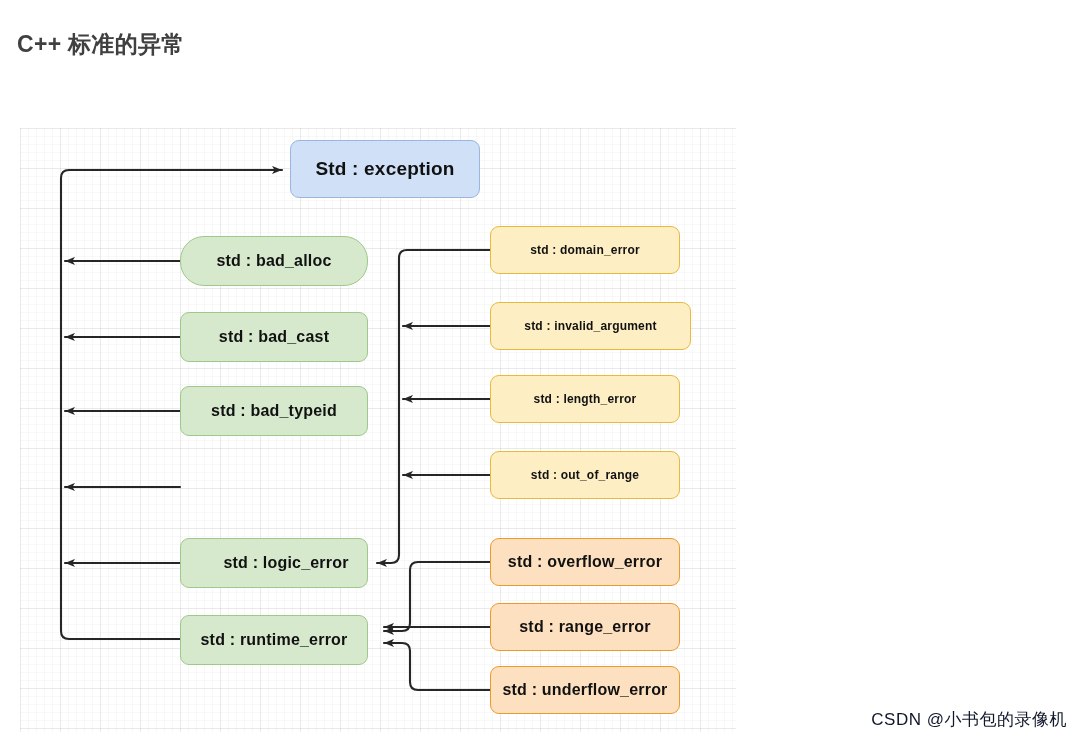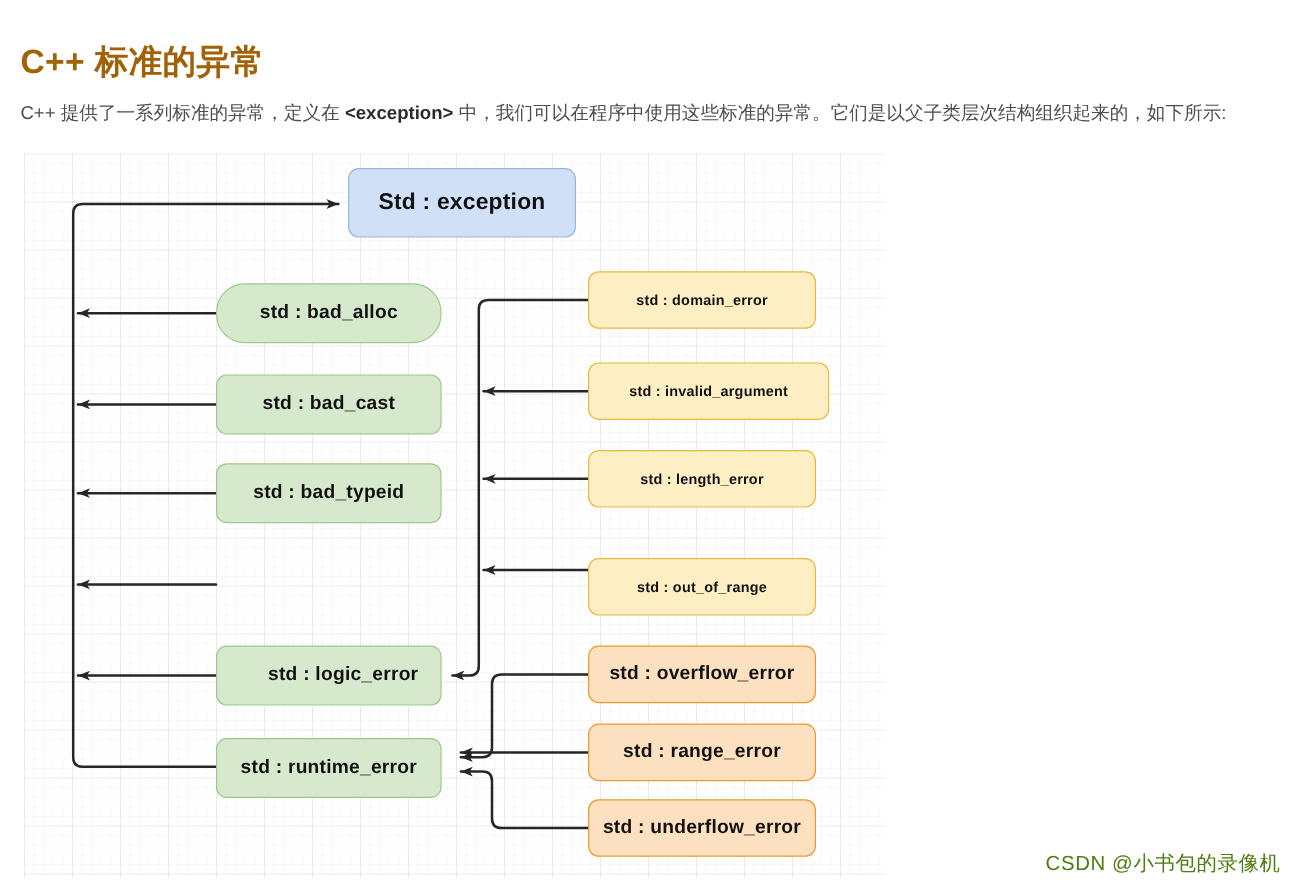--- a/index.html
+++ b/index.html
@@ -13,23 +13,23 @@
   #page {
     position: relative;
     width: 1075px; height: 739px;
     background: #fff;
   }
 
   
   .page-title {
     position: absolute;
     left: 17px; top: 14px;
-    font-size: 28px;
+    font-size: 23px;
     font-weight: bold;
-    color: #a16207;
+    color: #404040;
     letter-spacing: 0.3px;
     white-space: nowrap;
   }
   .intro-para {
     position: absolute;
     left: 17px; top: 62px;
     width: 1042px;
     font-size: 15.5px;
     line-height: 34px;
     color: #4d4d4d;
@@ -77,33 +77,32 @@
   .node.root  { background: #cfe0f7; border-color: #9ab6e0; font-size: 19px; }
   .node.green { background: #d6e9cd; border-color: #9ec98a; font-size: 16px; }
   .node.yellow{ background: #fdeec3; border-color: #e8b93f; font-size: 12px; }
   .node.peach { background: #fde0bf; border-color: #eb9a2d; font-size: 16px; }
 
   
   .watermark {
     position: absolute;
     right: 8px; bottom: 8px;
     font-size: 17px;
-    color: #4d7c0f;
+    color: #0f172a;
     white-space: nowrap;
     letter-spacing: 0.5px;
   }
 </style>
 </head>
 <body>
 
 <div id="page">
 
   <h1 class="page-title">C++ 标准的异常</h1>
 
-  <p class="intro-para"><span>C++ 提供了一系列标准的异常，定义在 </span><b>&lt;exception&gt;</b><span> 中，我们可以在程序中使用这些标准的异常。它们是以父子类层次结构组织起来的，如下所示:</span></p>
 
   <div id="diagram">
 
     <svg id="edges" viewBox="0 0 716 604">
       <defs>
         <marker id="ah" markerWidth="11" markerHeight="9" refX="10" refY="4.5" orient="auto" markerUnits="userSpaceOnUse">
           <path d="M10,4.5 L0,0.4 L2.6,4.5 L0,8.6 Z" fill="#262626"></path>
         </marker>
       </defs>
       <g fill="none" stroke="#262626" stroke-width="2.1" stroke-linecap="round" stroke-linejoin="round">
@@ -131,21 +130,21 @@
 
     <div class="node green" style="left:160px; top:108px; width:188px; height:50px;border-radius:24px;">std : bad_alloc</div>
     <div class="node green" style="left:160px; top:184px; width:188px; height:50px;">std : bad_cast</div>
     <div class="node green" style="left:160px; top:258px; width:188px; height:50px;">std : bad_typeid</div>
     <div class="node green" style="left:160px; top:410px; width:188px; height:50px;padding-left:24px;">std : logic_error</div>
     <div class="node green" style="left:160px; top:487px; width:188px; height:50px;">std : runtime_error</div>
 
     <div class="node yellow" style="left:470px; top:98px; width:190px; height:48px;">std : domain_error</div>
     <div class="node yellow" style="left:470px; top:174px; width:201px; height:48px;">std : invalid_argument</div>
     <div class="node yellow" style="left:470px; top:247px; width:190px; height:48px;">std : length_error</div>
-    <div class="node yellow" style="left:470px; top:323px; width:190px; height:48px;margin-top:14px;">std : out_of_range</div>
+    <div class="node yellow" style="left:470px; top:323px; width:190px; height:48px;">std : out_of_range</div>
     <div class="node peach" style="left:470px; top:410px; width:190px; height:48px;">std : overflow_error</div>
     <div class="node peach" style="left:470px; top:475px; width:190px; height:48px;">std : range_error</div>
     <div class="node peach" style="left:470px; top:538px; width:190px; height:48px;">std : underflow_error</div>
 
   </div>
 
   <div class="watermark">CSDN @小书包的录像机</div>
 
 </div>
 

